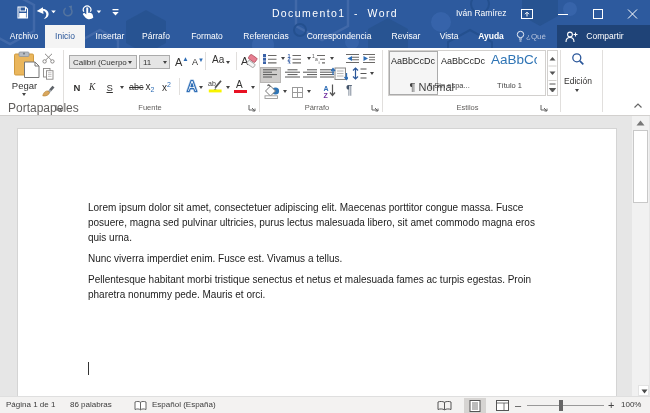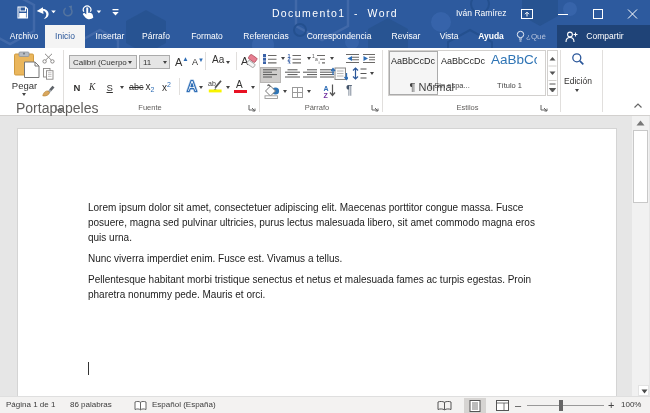--- a/index.html
+++ b/index.html
@@ -159,21 +159,21 @@
       <rect x="3.5" y="2.7" width="6.5" height="8.5"></rect>
     </g>
     <path d="M5 4.8 h3.5 M5 6.6 h3.5 M5 8.4 h3.5" stroke="#b5b3b1" stroke-width="0.8"></path>
   </svg>
 
   <svg class="ic" style="left:41.5px;top:37px" width="13" height="12" viewBox="0 0 13 12">
     <path d="M7.2 4.5 L10.5 0.8 l2 1.8 -3.4 3.6 z" fill="#5f6369"></path>
     <path d="M5.8 6.2 l1.7-1.9 1.8 1.7 -1.7 1.9 z" fill="#9aa0a8"></path>
     <path d="M0.8 10.8 c0.5-2.8 2.6-5.2 5.2-4.8 l1.6 1.5 c-0.6 2.6-3.8 4-6.8 3.3 z" fill="#d9a75e" stroke="#b98535" stroke-width="0.7"></path>
   </svg>
-  <div class="glabel" style="left:16px;width:54px;font-size:14px;">Portapapeles</div>
+  <div class="glabel" style="left:8px;width:54px;font-size:12px;">Portapapeles</div>
   <svg class="launch" style="left:55px;" viewBox="0 0 8 8">
       <g stroke="#666" fill="none" stroke-width="1">
         <path d="M1 1 v5 h5"></path>
         <path d="M4 4 l3 3 m0-2.5 v2.5 h-2.5"></path>
       </g>
     </svg>
 
   <div class="combo" style="left:69px;top:7px;width:68px;height:14px;line-height:13px;padding-left:3px;">Calibri (Cuerpo</div>
   <div class="caret" style="left:128px;top:13px;"></div>
   <div class="combo" style="left:139px;top:7px;width:31px;height:14px;line-height:13px;padding-left:3px;">11</div>

